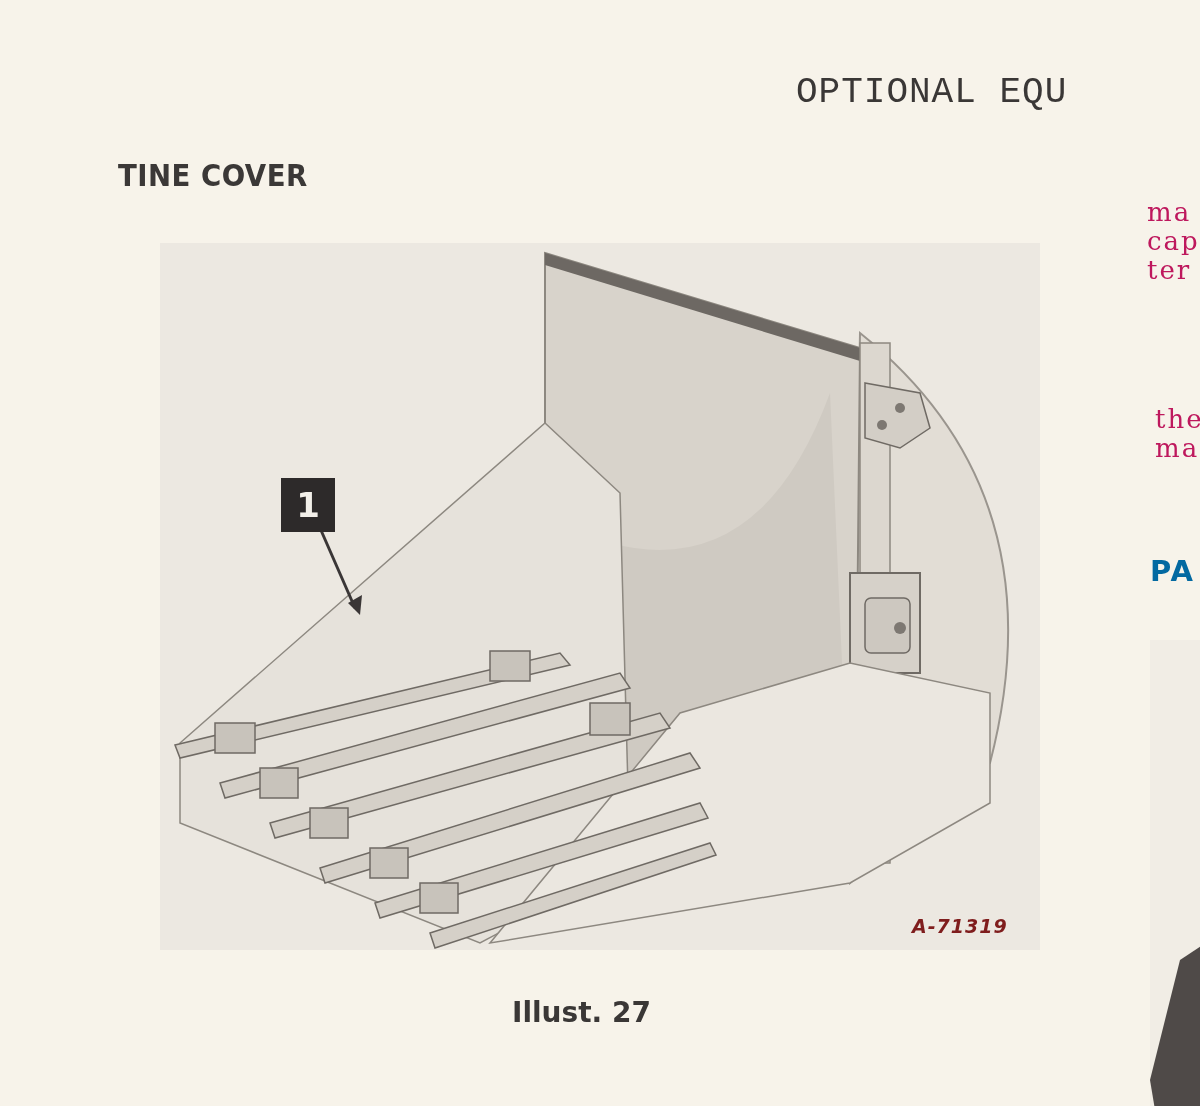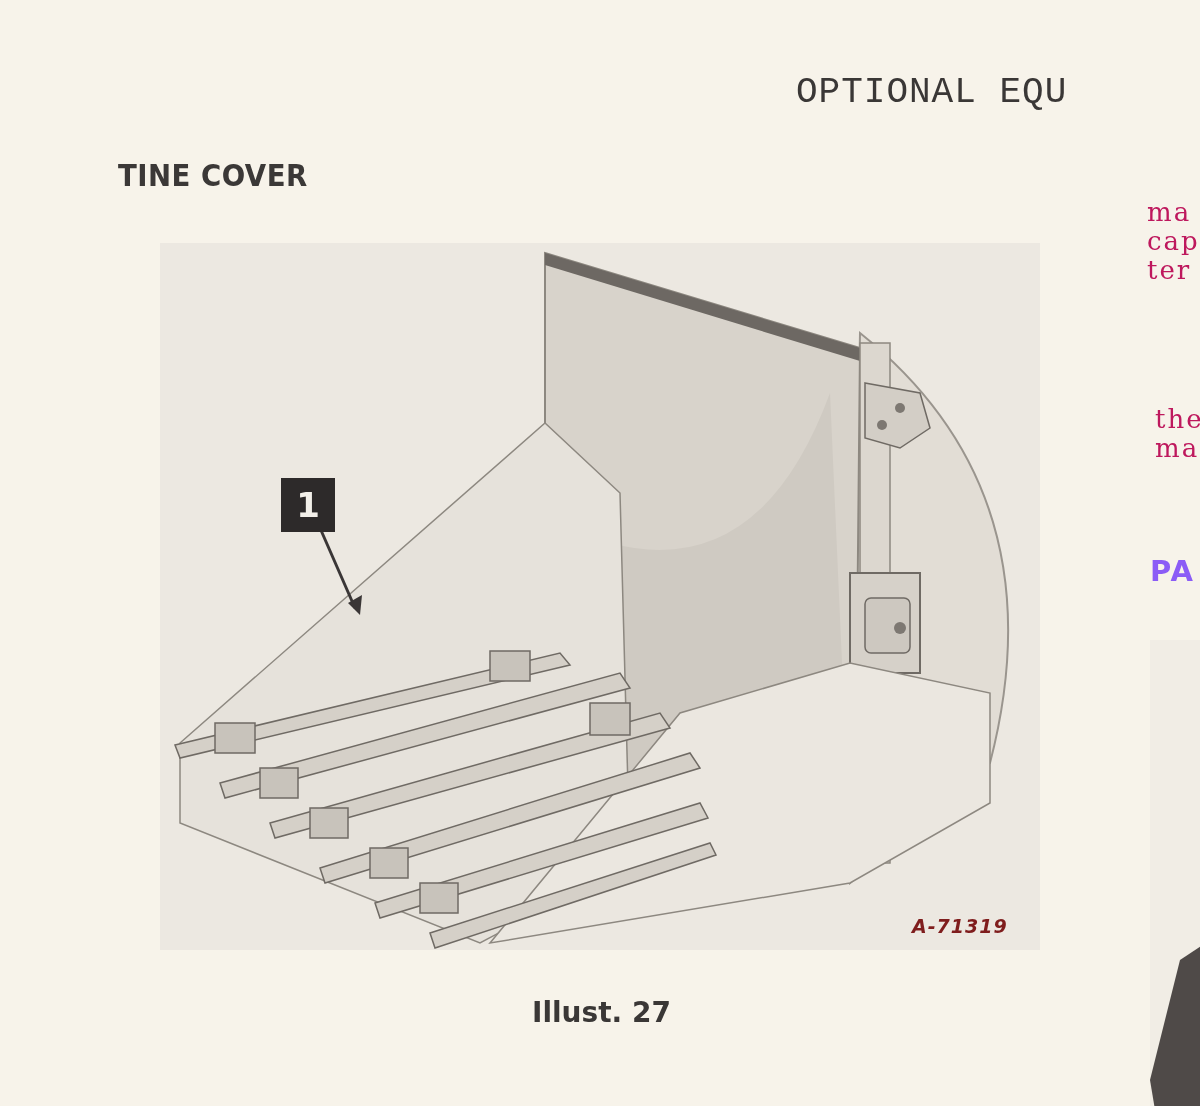--- a/index.html
+++ b/index.html
@@ -3,23 +3,23 @@
 <meta charset="utf-8">
 <style>
   html,body{margin:0;padding:0;}
   body{width:1200px;height:1106px;background:#f7f3ea;position:relative;overflow:hidden;font-family:"DejaVu Sans",sans-serif;color:#2e2b2a;}
   .page-title{position:absolute;left:796px;top:72px;font-size:36px;letter-spacing:1px;font-weight:normal;color:#3a3736;white-space:nowrap;font-family:Liberation Mono, monospace;}
   .section-heading{position:absolute;left:118px;top:158px;font-size:30px;font-weight:bold;color:#3b3837;letter-spacing:0.5px;font-family:"DejaVu Sans",sans-serif;transform:scaleX(0.92);transform-origin:left;}
   .photo{position:absolute;left:160px;top:243px;width:880px;height:707px;background:#ece8e1;}
   .photo svg{position:absolute;left:0;top:0;}
   .photo-code{position:absolute;left:752px;top:672px;font-size:19px;font-style:italic;font-weight:bold;color:#7f1d1d;letter-spacing:1px;}
   .callout{position:absolute;left:121px;top:235px;width:54px;height:54px;background:#2d2a2a;color:#f2efe9;font-size:34px;font-weight:bold;text-align:center;line-height:54px;}
-  .caption{position:absolute;left:512px;top:996px;font-size:28px;font-weight:bold;color:#3a3736;font-family:"DejaVu Sans",sans-serif;margin-left:20px;}
+  .caption{position:absolute;left:512px;top:996px;font-size:28px;font-weight:bold;color:#3a3736;font-family:"DejaVu Sans",sans-serif;}
   .body-text{position:absolute;left:1147px;font-family:"DejaVu Serif",serif;font-size:26px;color:#be185d;line-height:29px;white-space:nowrap;letter-spacing:2px;}
-  .side-heading{position:absolute;left:1150px;top:554px;font-size:29px;font-weight:bold;color:#8b5cf6;letter-spacing:2px;}
+  .side-heading{position:absolute;left:1150px;top:554px;font-size:29px;font-weight:bold;color:#0369a1;letter-spacing:2px;}
   .right-photo{position:absolute;left:1150px;top:640px;width:60px;height:470px;}
 </style>
 </head>
 <body>
 
 <div class="page-title">OPTIONAL EQU</div>
 
 <div class="section-heading">TINE COVER</div>
 
 <div class="photo">

